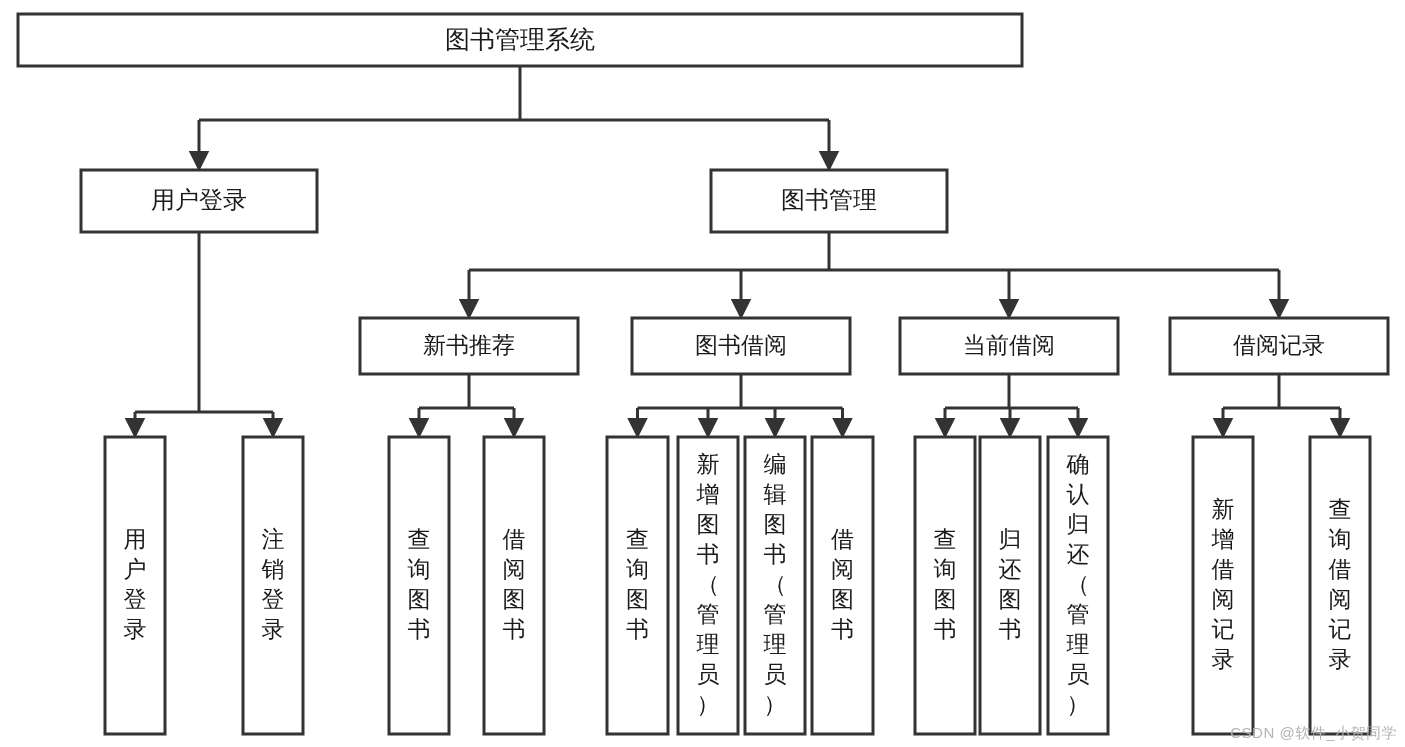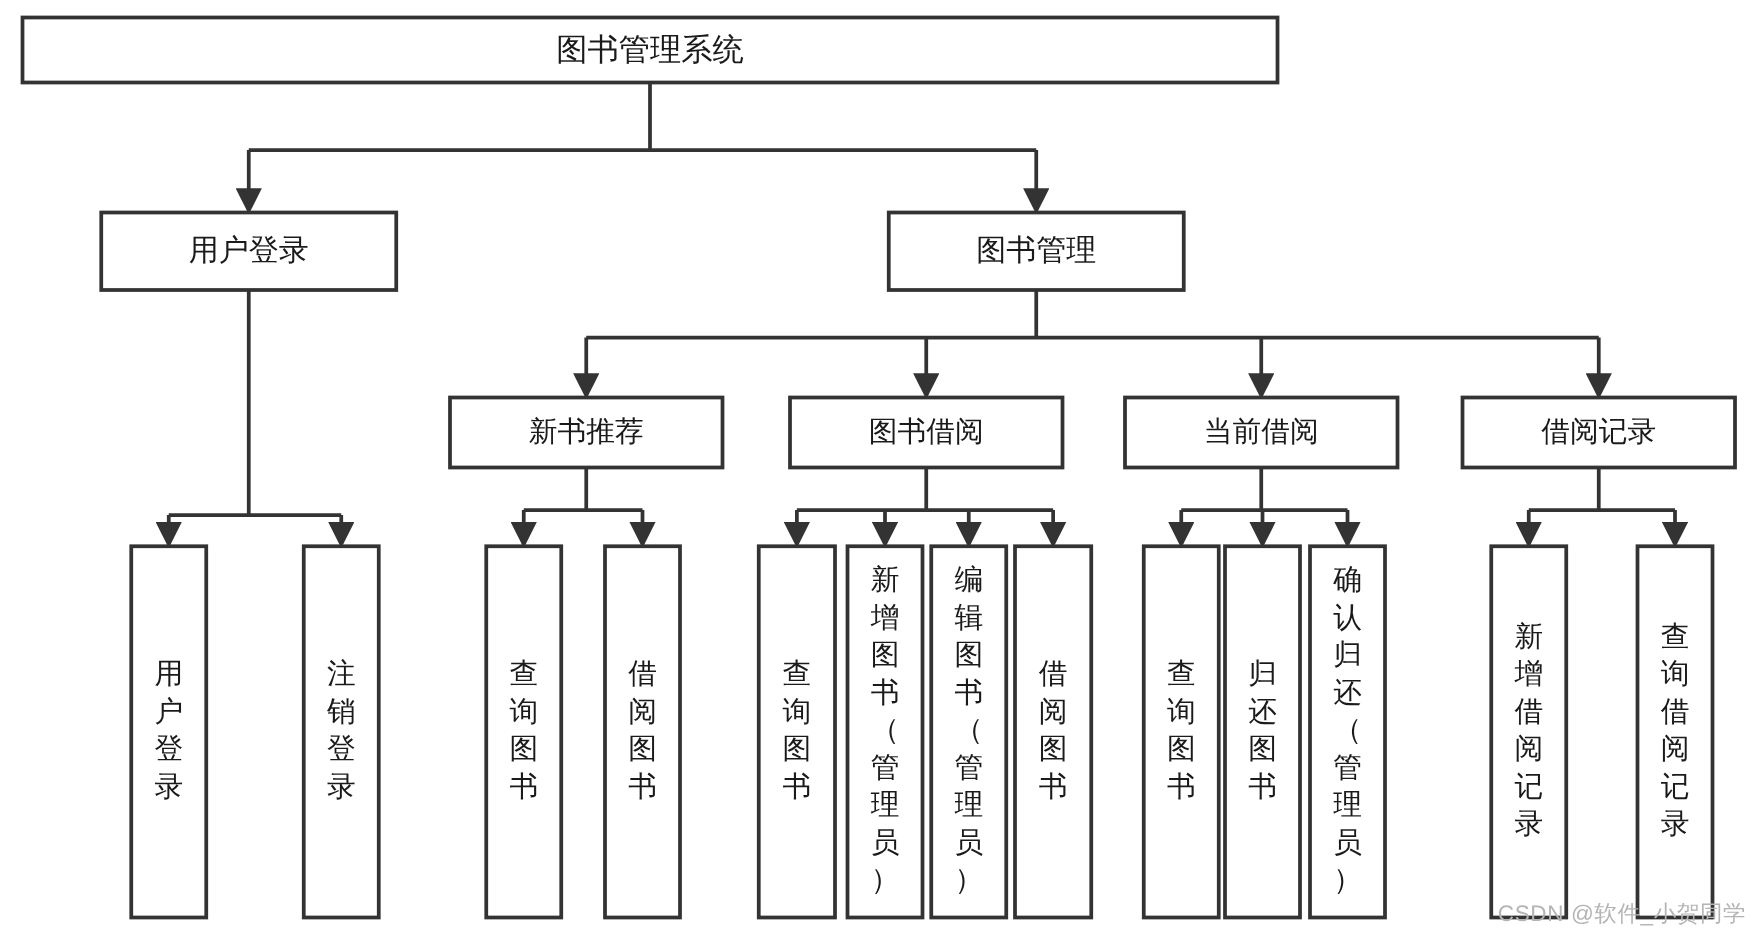--- a/index.html
+++ b/index.html
@@ -18,21 +18,21 @@
     text-anchor:middle;
     dominant-baseline:middle;
   }
   .lvl0-label{font-size:25px;}
   .lvl1-label{font-size:24px;}
   .lvl2-label{font-size:23px;}
   .leaf-label{font-size:23px;}
   .watermark{
     position:absolute;
     right:8px;bottom:4px;
-    font-size:18px;
+    font-size:15px;
     color:#b4b4b4;
     font-family:"Liberation Sans","DejaVu Sans",sans-serif;
     white-space:nowrap;
     letter-spacing:0.5px;
   }
 </style>
 </head>
 <body>
 
 <div id="diagram-root">

